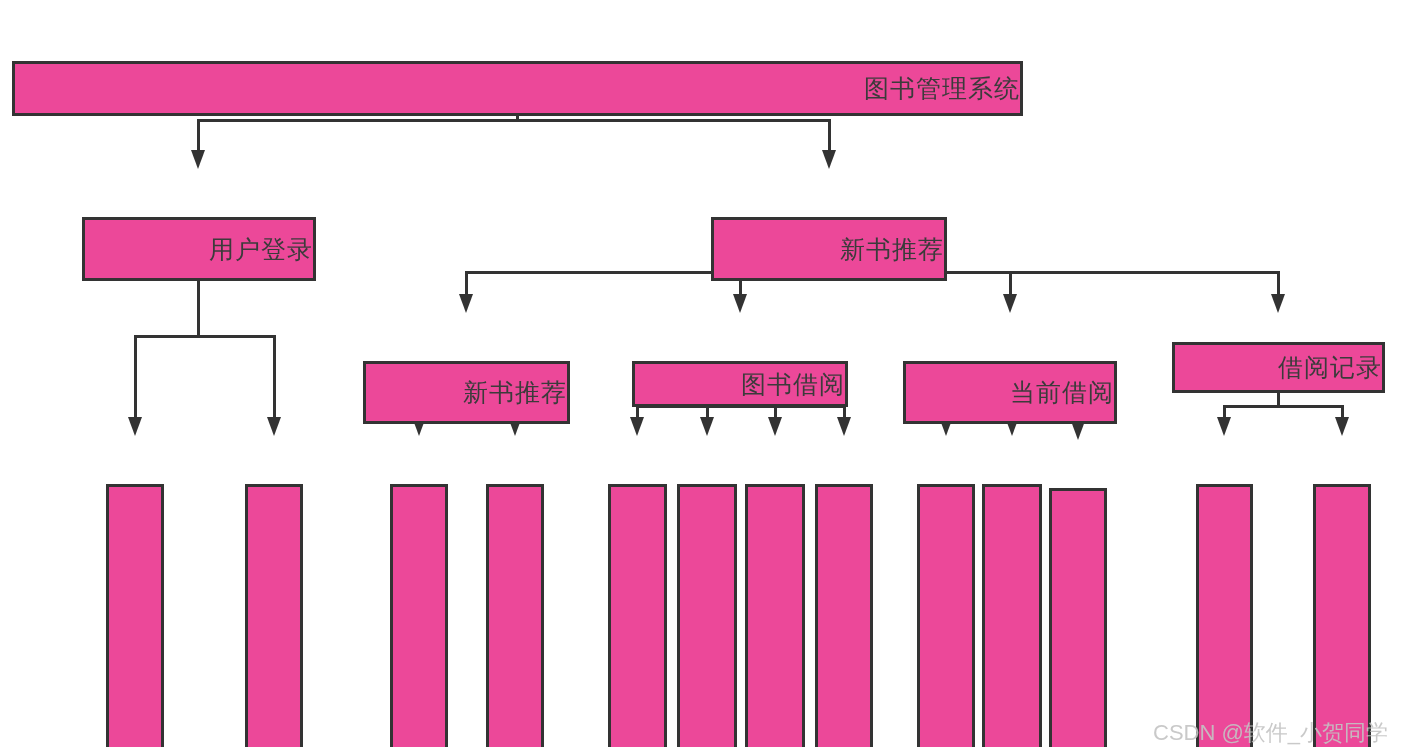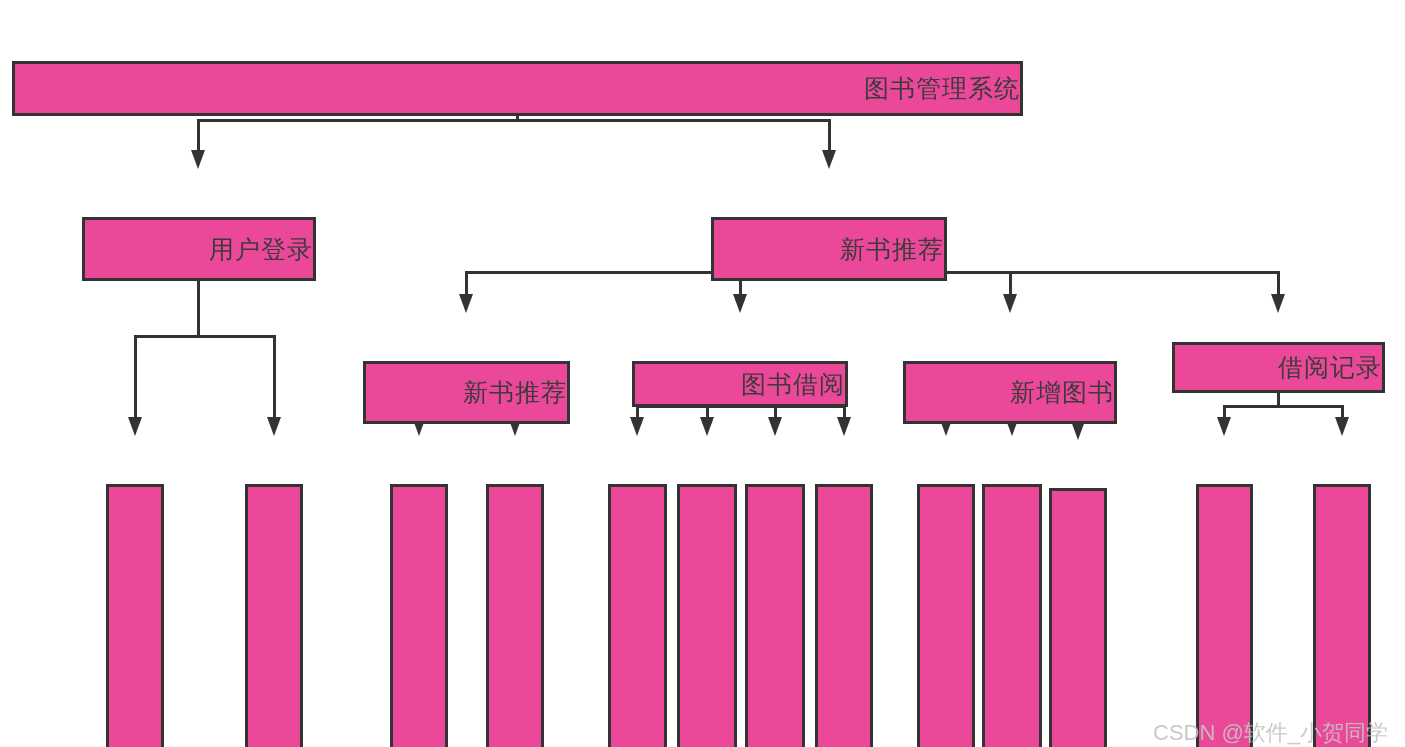--- a/index.html
+++ b/index.html
@@ -90,21 +90,21 @@
   <div class="line" style="left:1277px; top:271px; width:3px; height:25px;"></div>
   <div class="arrow" style="left:1271px; top:294px;"></div>
 
   <div class="box hbox" style="left:363px; top:313px; width:207px; height:63px;">
     <span>新书推荐</span>
   </div>
   <div class="box hbox" style="left:632px; top:313px; width:216px; height:46px;">
     <span>图书借阅</span>
   </div>
   <div class="box hbox" style="left:903px; top:313px; width:214px; height:63px;">
-    <span>新增图书</span>
+    <span>当前借阅</span>
   </div>
   <div class="box hbox" style="left:1172px; top:294px; width:213px; height:51px;">
     <span>借阅记录</span>
   </div>
 
   <div class="line" style="left:465px; top:376px; width:3px; height:33px;"></div>
   <div class="line" style="left:418px; top:407px; width:99px; height:3px;"></div>
   <div class="line" style="left:418px; top:407px; width:3px; height:12px;"></div>
   <div class="arrow" style="left:412px; top:417px;"></div>
   <div class="line" style="left:514px; top:407px; width:3px; height:12px;"></div>

